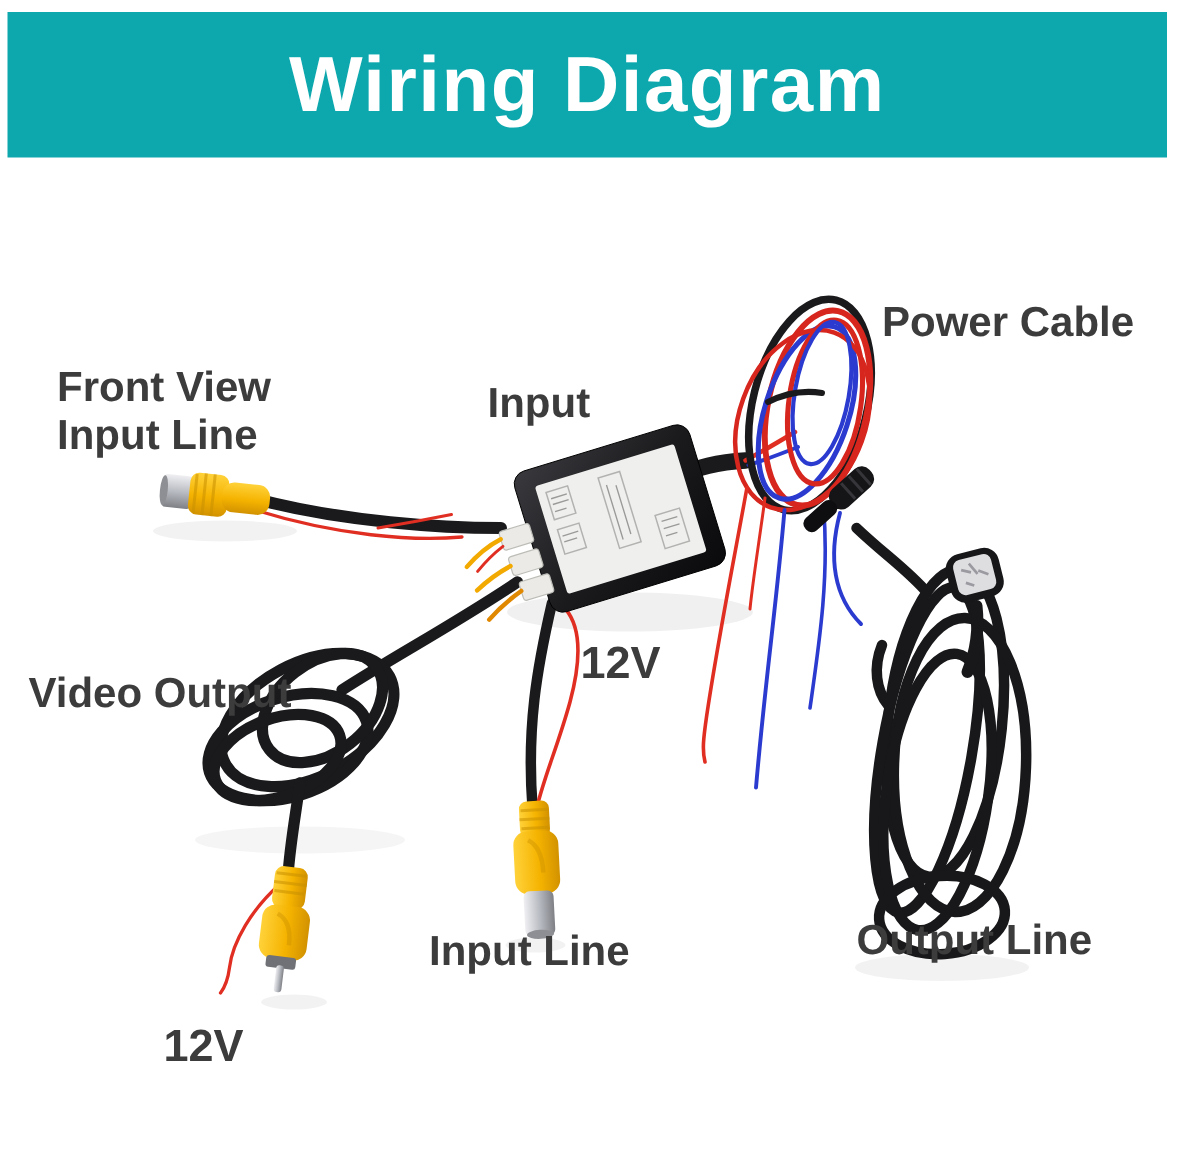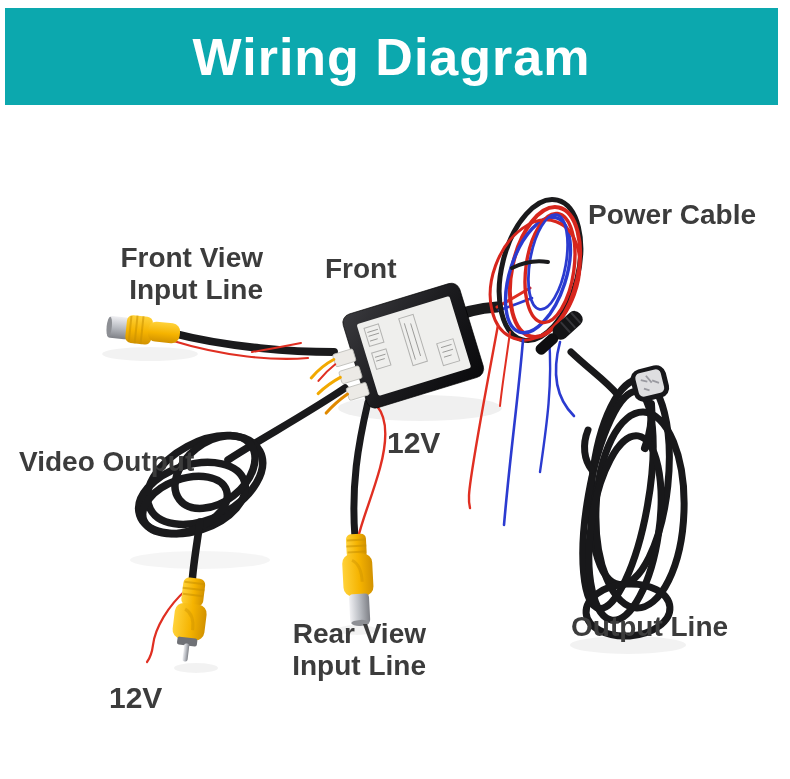--- a/index.html
+++ b/index.html
@@ -15,21 +15,21 @@
   #banner .title{
     color:#ffffff;font-size:52px;font-weight:bold;letter-spacing:1px;
   }
   
   #art{position:absolute;left:0;top:0;width:790px;height:779px;}
   
   .label{
     position:absolute;color:#3c3c3c;font-weight:bold;font-size:28px;line-height:1.14;
     white-space:nowrap;
   }
-  .label.center{text-align:right;white-space:normal;}
+  .label.center{text-align:left;white-space:normal;}
   .label.small{font-size:30px;}
   #lbl-front   {left:38px;  top:242px; width:225px;}
   #lbl-host    {left:325px; top:253px;}
   #lbl-power   {left:588px; top:199px;}
   #lbl-video   {left:19px;  top:446px;}
   #lbl-12v-rear{left:387px; top:426px;}
   #lbl-rear    {left:286px; top:618px; width:140px;}
   #lbl-control {left:571px; top:611px;}
   #lbl-12v-vid {left:109px; top:681px;}
 </style>
@@ -195,30 +195,29 @@
 
   <div id="banner">
     <span class="title">Wiring Diagram</span>
   </div>
 
   <div class="label center" id="lbl-front">
     <div>Front View</div>
     <div>Input Line</div>
   </div>
 
-  <div class="label" id="lbl-host">Front</div>
+  <div class="label" id="lbl-host">Input</div>
 
   <div class="label" id="lbl-video">Video Output</div>
 
   <div class="label" id="lbl-power">Power Cable</div>
 
   <div class="label small" id="lbl-12v-rear">12V</div>
 
   <div class="label center" id="lbl-rear">
-    <div>Rear View</div>
     <div>Input Line</div>
   </div>
 
   <div class="label" id="lbl-control">Output Line</div>
 
   <div class="label small" id="lbl-12v-vid">12V</div>
 
 </div>
 
 </body></html>

